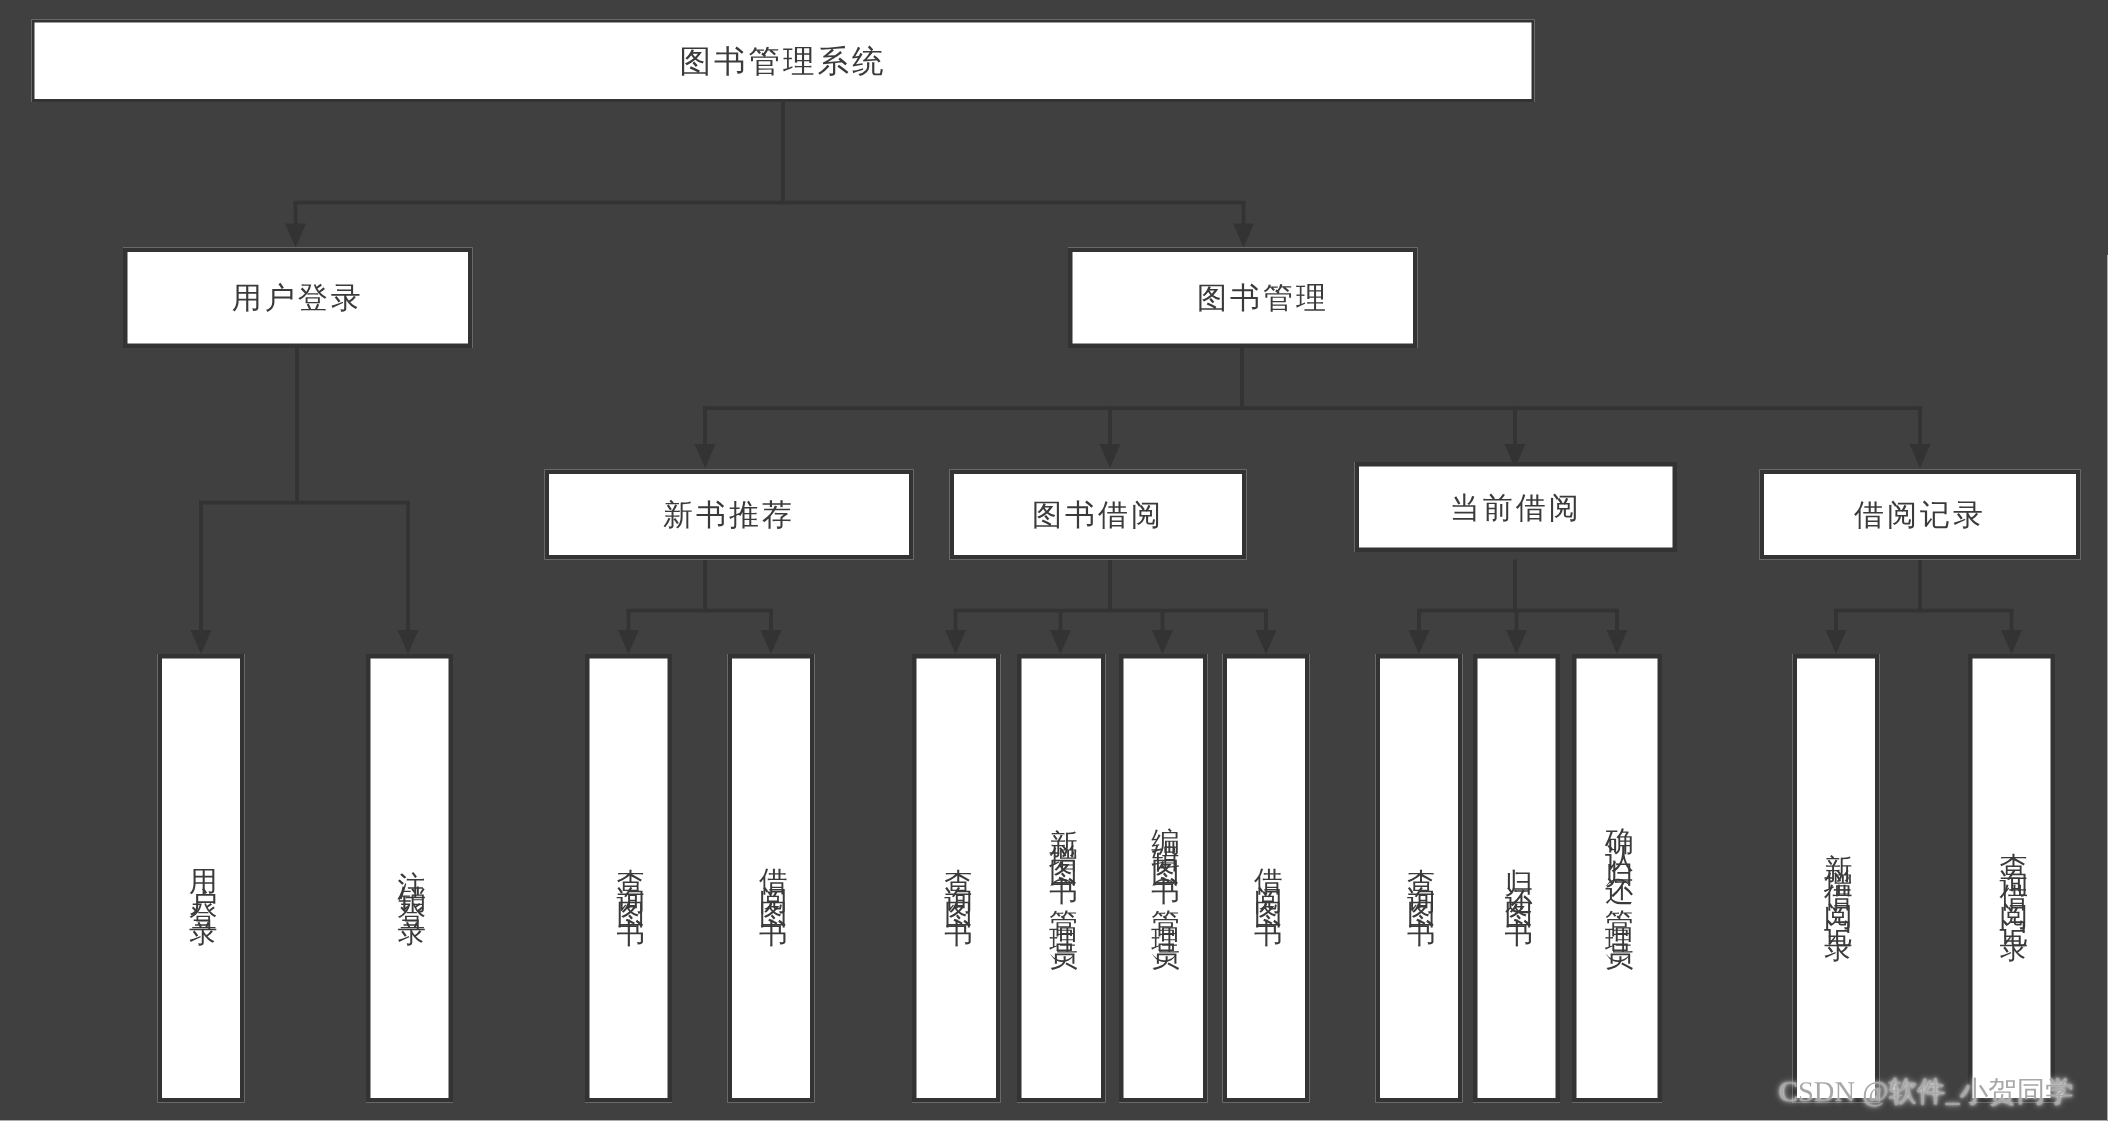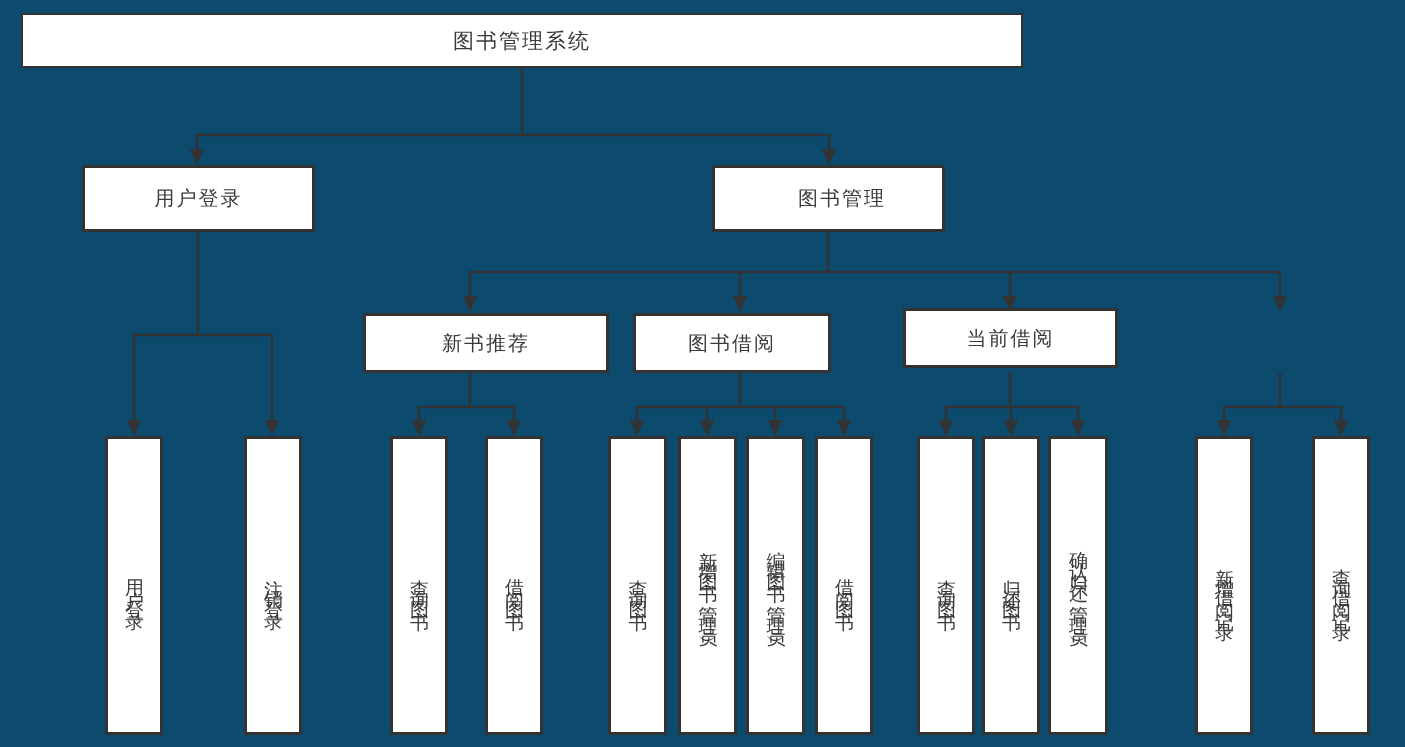--- a/index.html
+++ b/index.html
@@ -1,17 +1,17 @@
 <!DOCTYPE html>
 <html><head>
 <meta charset="utf-8">
 <style>
   html,body { margin:0; padding:0; background:#ffffff; }
   .canvas {
-    position:relative; width:1405px; height:747px; background:#0c4a6e;
+    position:relative; width:1405px; height:747px; background:#404040;
     font-family:Liberation Serif, serif; overflow:hidden;
   }
   .connectors { position:absolute; left:0; top:0; width:1405px; height:747px; }
   .box {
     position:absolute; box-sizing:border-box; background:#ffffff;
     border:3px solid #333333; display:flex; align-items:center; justify-content:center;
     color:#3a3a3a;
   }
   .root-box { border-width:2.5px; }
   .h-label { font-size:20px; letter-spacing:2px; white-space:nowrap; }
@@ -113,20 +113,23 @@
 
   <div class="box" style="left:363px; top:313px; width:246px; height:60px;">
     <span class="h-label">新书推荐</span>
   </div>
   <div class="box" style="left:633px; top:313px; width:198px; height:60px;">
     <span class="h-label">图书借阅</span>
   </div>
   <div class="box" style="left:903px; top:308px; width:215px; height:60px;">
     <span class="h-label">当前借阅</span>
   </div>
+  <div class="box" style="left:1173px; top:313px; width:214px; height:60px;">
+    <span class="h-label">借阅记录</span>
+  </div>
 
   <div class="box" style="left:105px; top:436px; width:58px; height:299px;">
     <span class="v-label">用户登录</span>
   </div>
   <div class="box" style="left:244px; top:436px; width:58px; height:299px;">
     <span class="v-label">注销登录</span>
   </div>
   <div class="box" style="left:390px; top:436px; width:58px; height:299px;">
     <span class="v-label">查询图书</span>
   </div>
@@ -154,14 +157,15 @@
   <div class="box" style="left:1048px; top:436px; width:60px; height:299px;">
     <span class="v-label">确认归还（管理员）</span>
   </div>
   <div class="box" style="left:1195px; top:436px; width:58px; height:299px;">
     <span class="v-label">新增借阅记录</span>
   </div>
   <div class="box" style="left:1312px; top:436px; width:58px; height:299px;">
     <span class="v-label">查询借阅记录</span>
   </div>
 
+  <div class="watermark">CSDN @软件_小贺同学</div>
 
 </div>
 
 </body></html>

